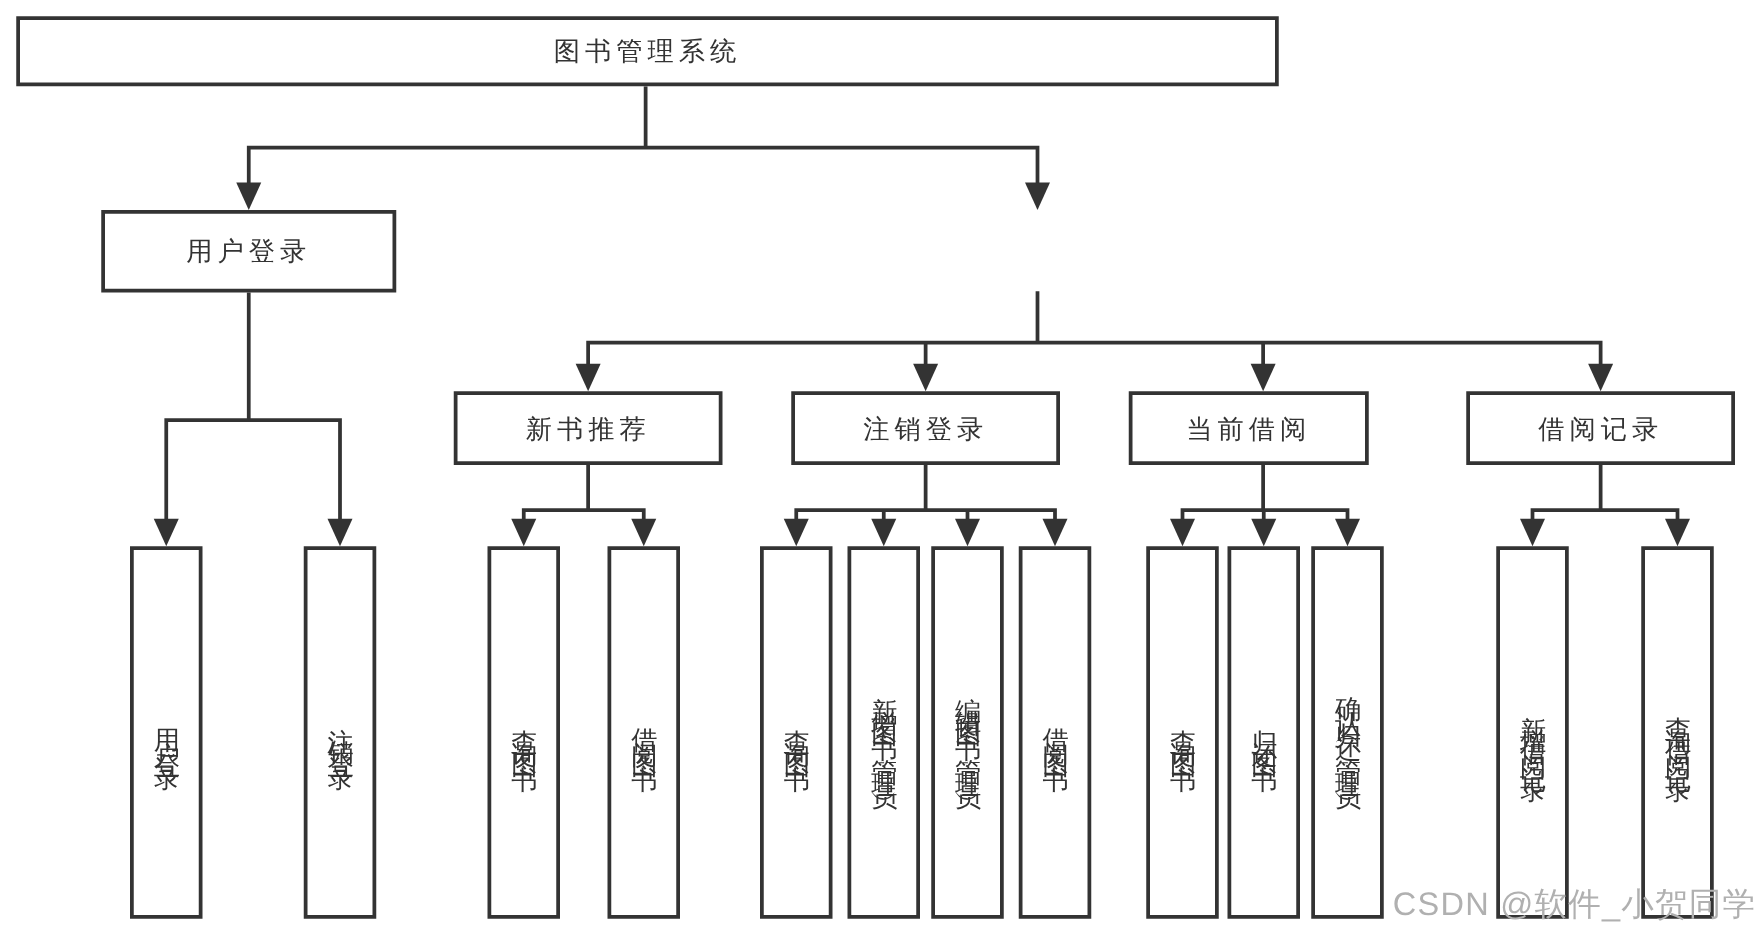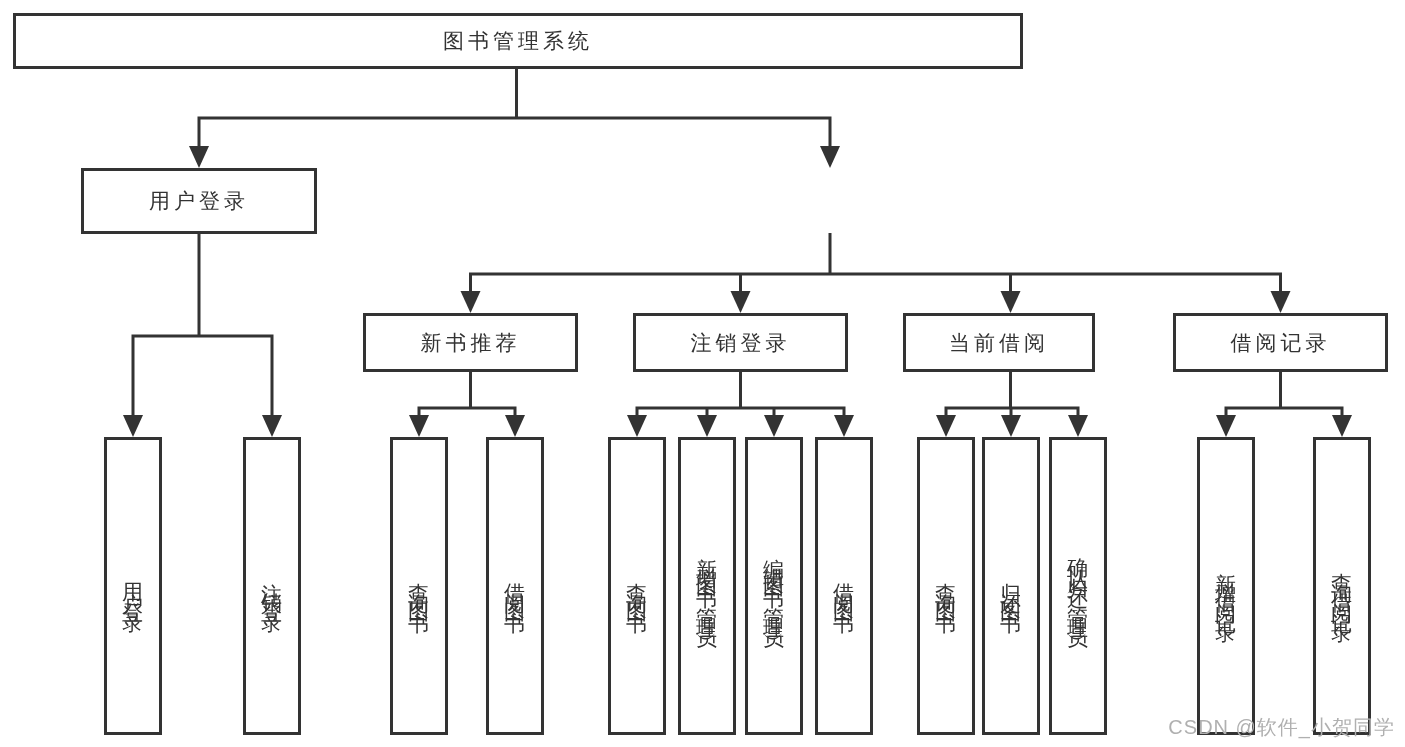--- a/index.html
+++ b/index.html
@@ -32,23 +32,23 @@
     z-index:2;
   }
   .box.h span{letter-spacing:4px;white-space:nowrap;}
   .box.v span{
     writing-mode:vertical-rl;
     letter-spacing:10px;
     line-height:1;
   }
   .watermark{
     position:absolute;
-    right:10px;
+    right:0;
     bottom:6px;
-    font-size:20px;
+    font-size:26px;
     letter-spacing:1px;
     color:var(--watermark);
     z-index:5;
     white-space:nowrap;
   }
 </style>
 </head>
 <body>
 
 <div class="stage">

